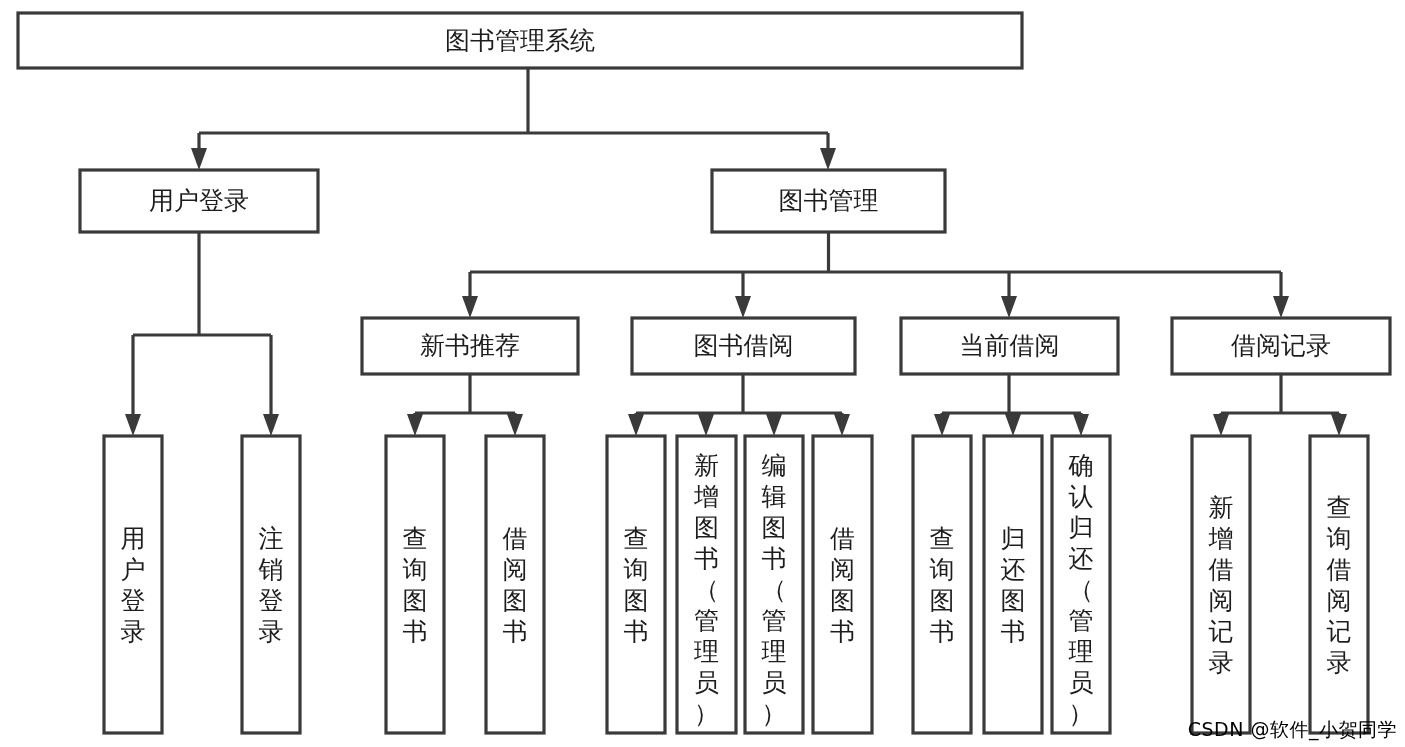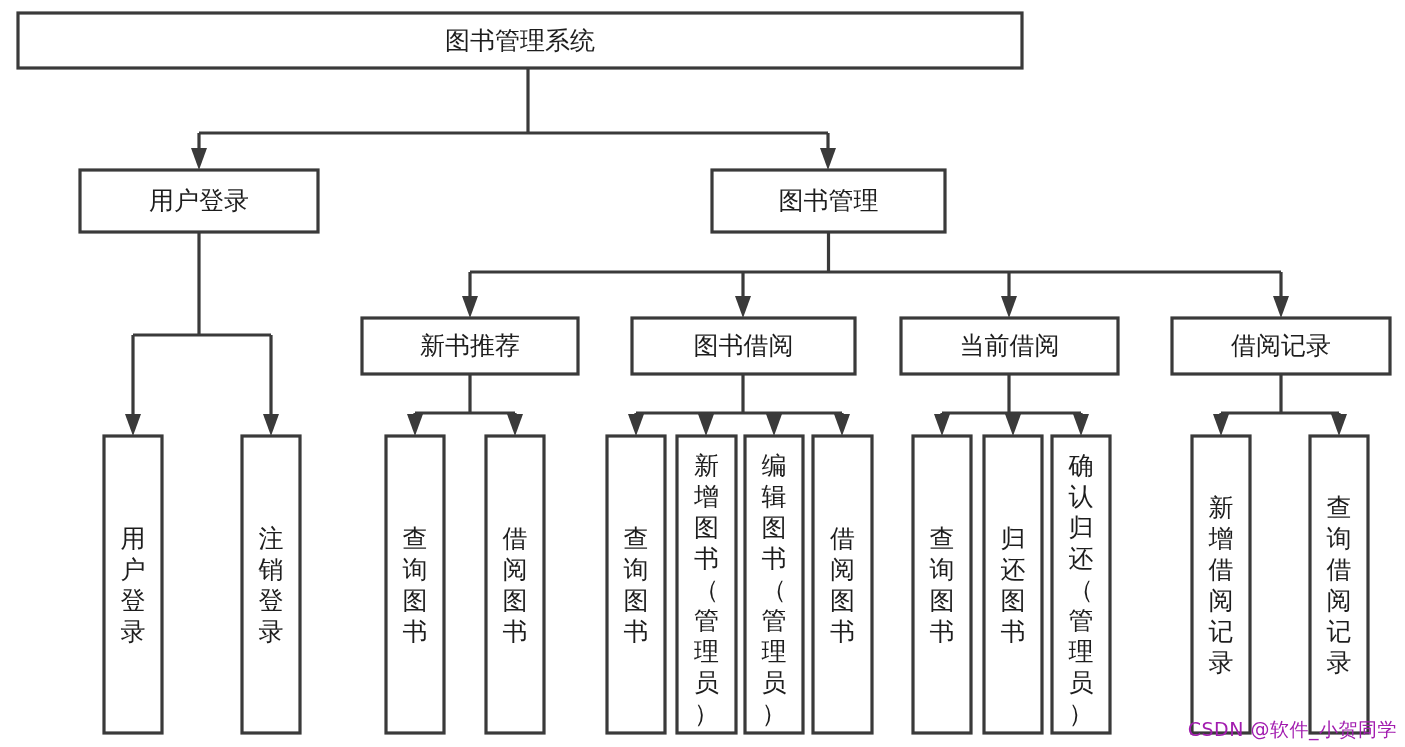--- a/index.html
+++ b/index.html
@@ -53,21 +53,21 @@
     font-family: "DejaVu Sans", "Liberation Sans", sans-serif;
     font-size: 25px;
     text-anchor: middle;
   }
   .watermark {
     position: absolute;
     right: 8px;
     bottom: 4px;
     font-family: "DejaVu Sans", "Liberation Sans", sans-serif;
     font-size: 19px;
-    color: #a21caf;
+    color: #000000;
     white-space: nowrap;
     letter-spacing: 0.5px;
     user-select: none;
   }
 </style>
 </head>
 <body>
 
 <div id="diagram-root">
   <svg class="flow" viewBox="0 0 1405 747" xmlns="http://www.w3.org/2000/svg">

